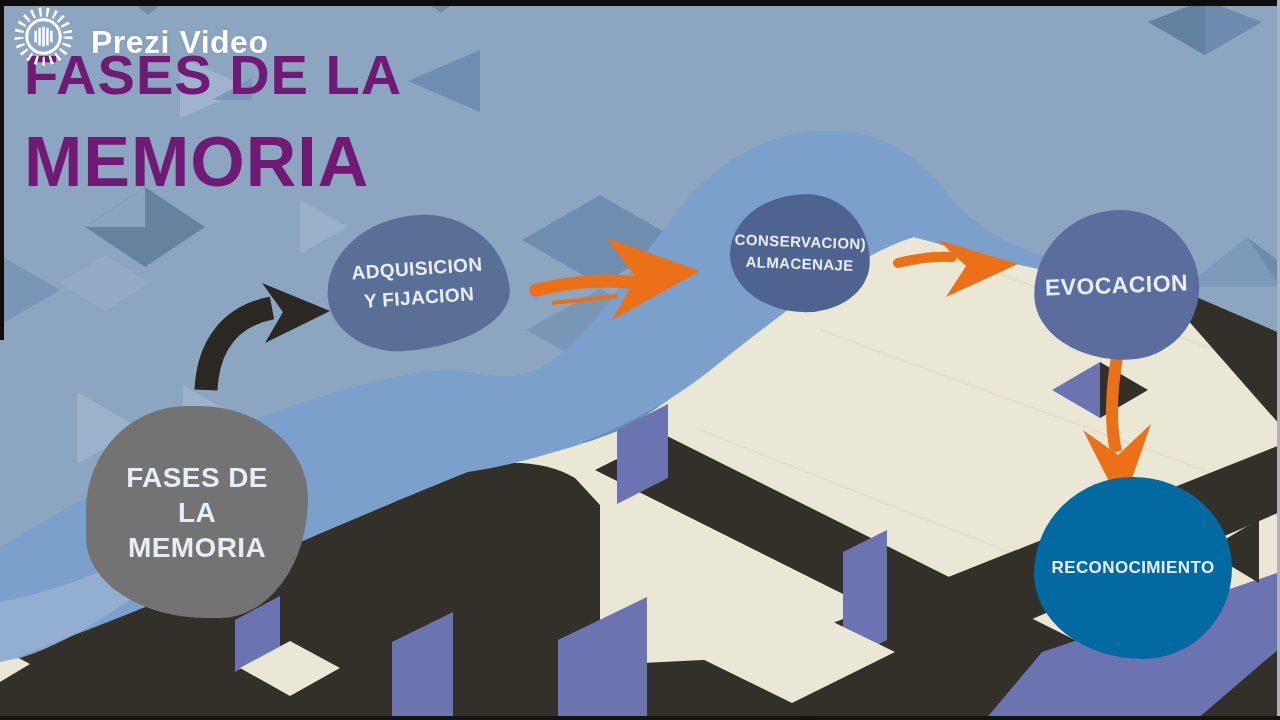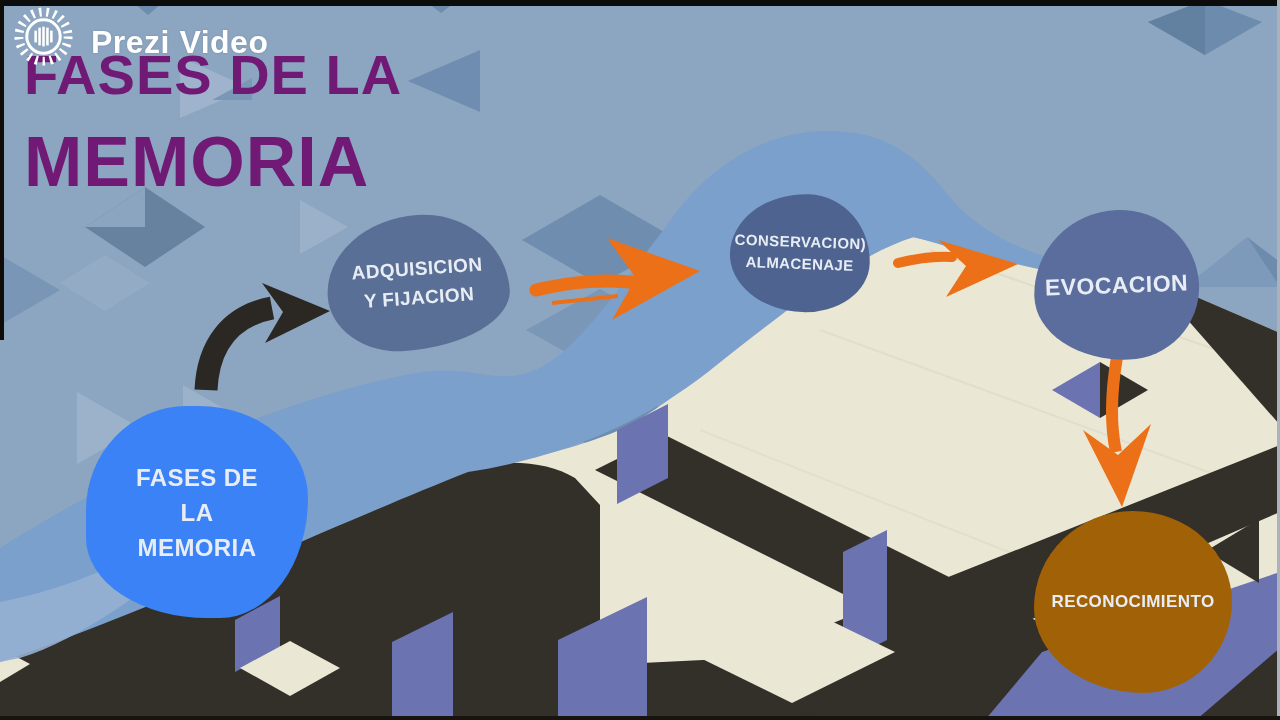--- a/index.html
+++ b/index.html
@@ -28,29 +28,29 @@
   .title-line{position:absolute;left:24px;color:#701a75;font-weight:bold;white-space:nowrap;}
   .title-line.l1{top:42px;font-size:56px;letter-spacing:1px;}
   .title-line.l2{top:122px;font-size:70px;letter-spacing:1px;}
 
   
   .node{
     position:absolute;display:flex;flex-direction:column;align-items:center;justify-content:center;
     color:#E8EDF5;font-weight:bold;text-align:center;letter-spacing:.4px;
   }
   .node span{display:block;}
-  .node-fases{left:86px;top:406px;width:222px;height:212px;background:#3b82f6;
-    border-radius:48% 52% 42% 58% / 52% 46% 60% 40%;font-size:24px;line-height:35px;}
+  .node-fases{left:86px;top:406px;width:222px;height:212px;background:#737373;
+    border-radius:48% 52% 42% 58% / 52% 46% 60% 40%;font-size:28px;line-height:35px;}
   .node-adq{left:327px;top:215px;width:182px;height:135px;background:#5A6F96;
     border-radius:52% 48% 60% 40% / 56% 60% 40% 44%;transform:rotate(-4deg);font-size:19px;line-height:29px;}
   .node-cons{left:730px;top:194px;width:140px;height:118px;background:#4E6390;
     border-radius:55% 45% 47% 53% / 52% 57% 43% 48%;transform:rotate(2deg);font-size:15px;line-height:22px;}
   .node-evo{left:1034px;top:210px;width:165px;height:150px;background:#5A6D9C;
     border-radius:52% 48% 44% 56% / 56% 52% 48% 44%;transform:rotate(-2deg);font-size:23px;line-height:30px;}
-  .node-recon{left:1034px;top:511px;width:198px;height:182px;background:#a16207;
+  .node-recon{left:1034px;top:477px;width:198px;height:182px;background:#0369a1;
     border-radius:50% 50% 45% 55% / 53% 50% 50% 47%;font-size:17px;line-height:24px;}
 </style>
 </head>
 <body>
 
 <div class="stage">
 
   <svg class="bg" width="1280" height="720" viewBox="0 0 1280 720">
 
     <rect x="0" y="0" width="1280" height="720" fill="#8CA6C1"></rect>

